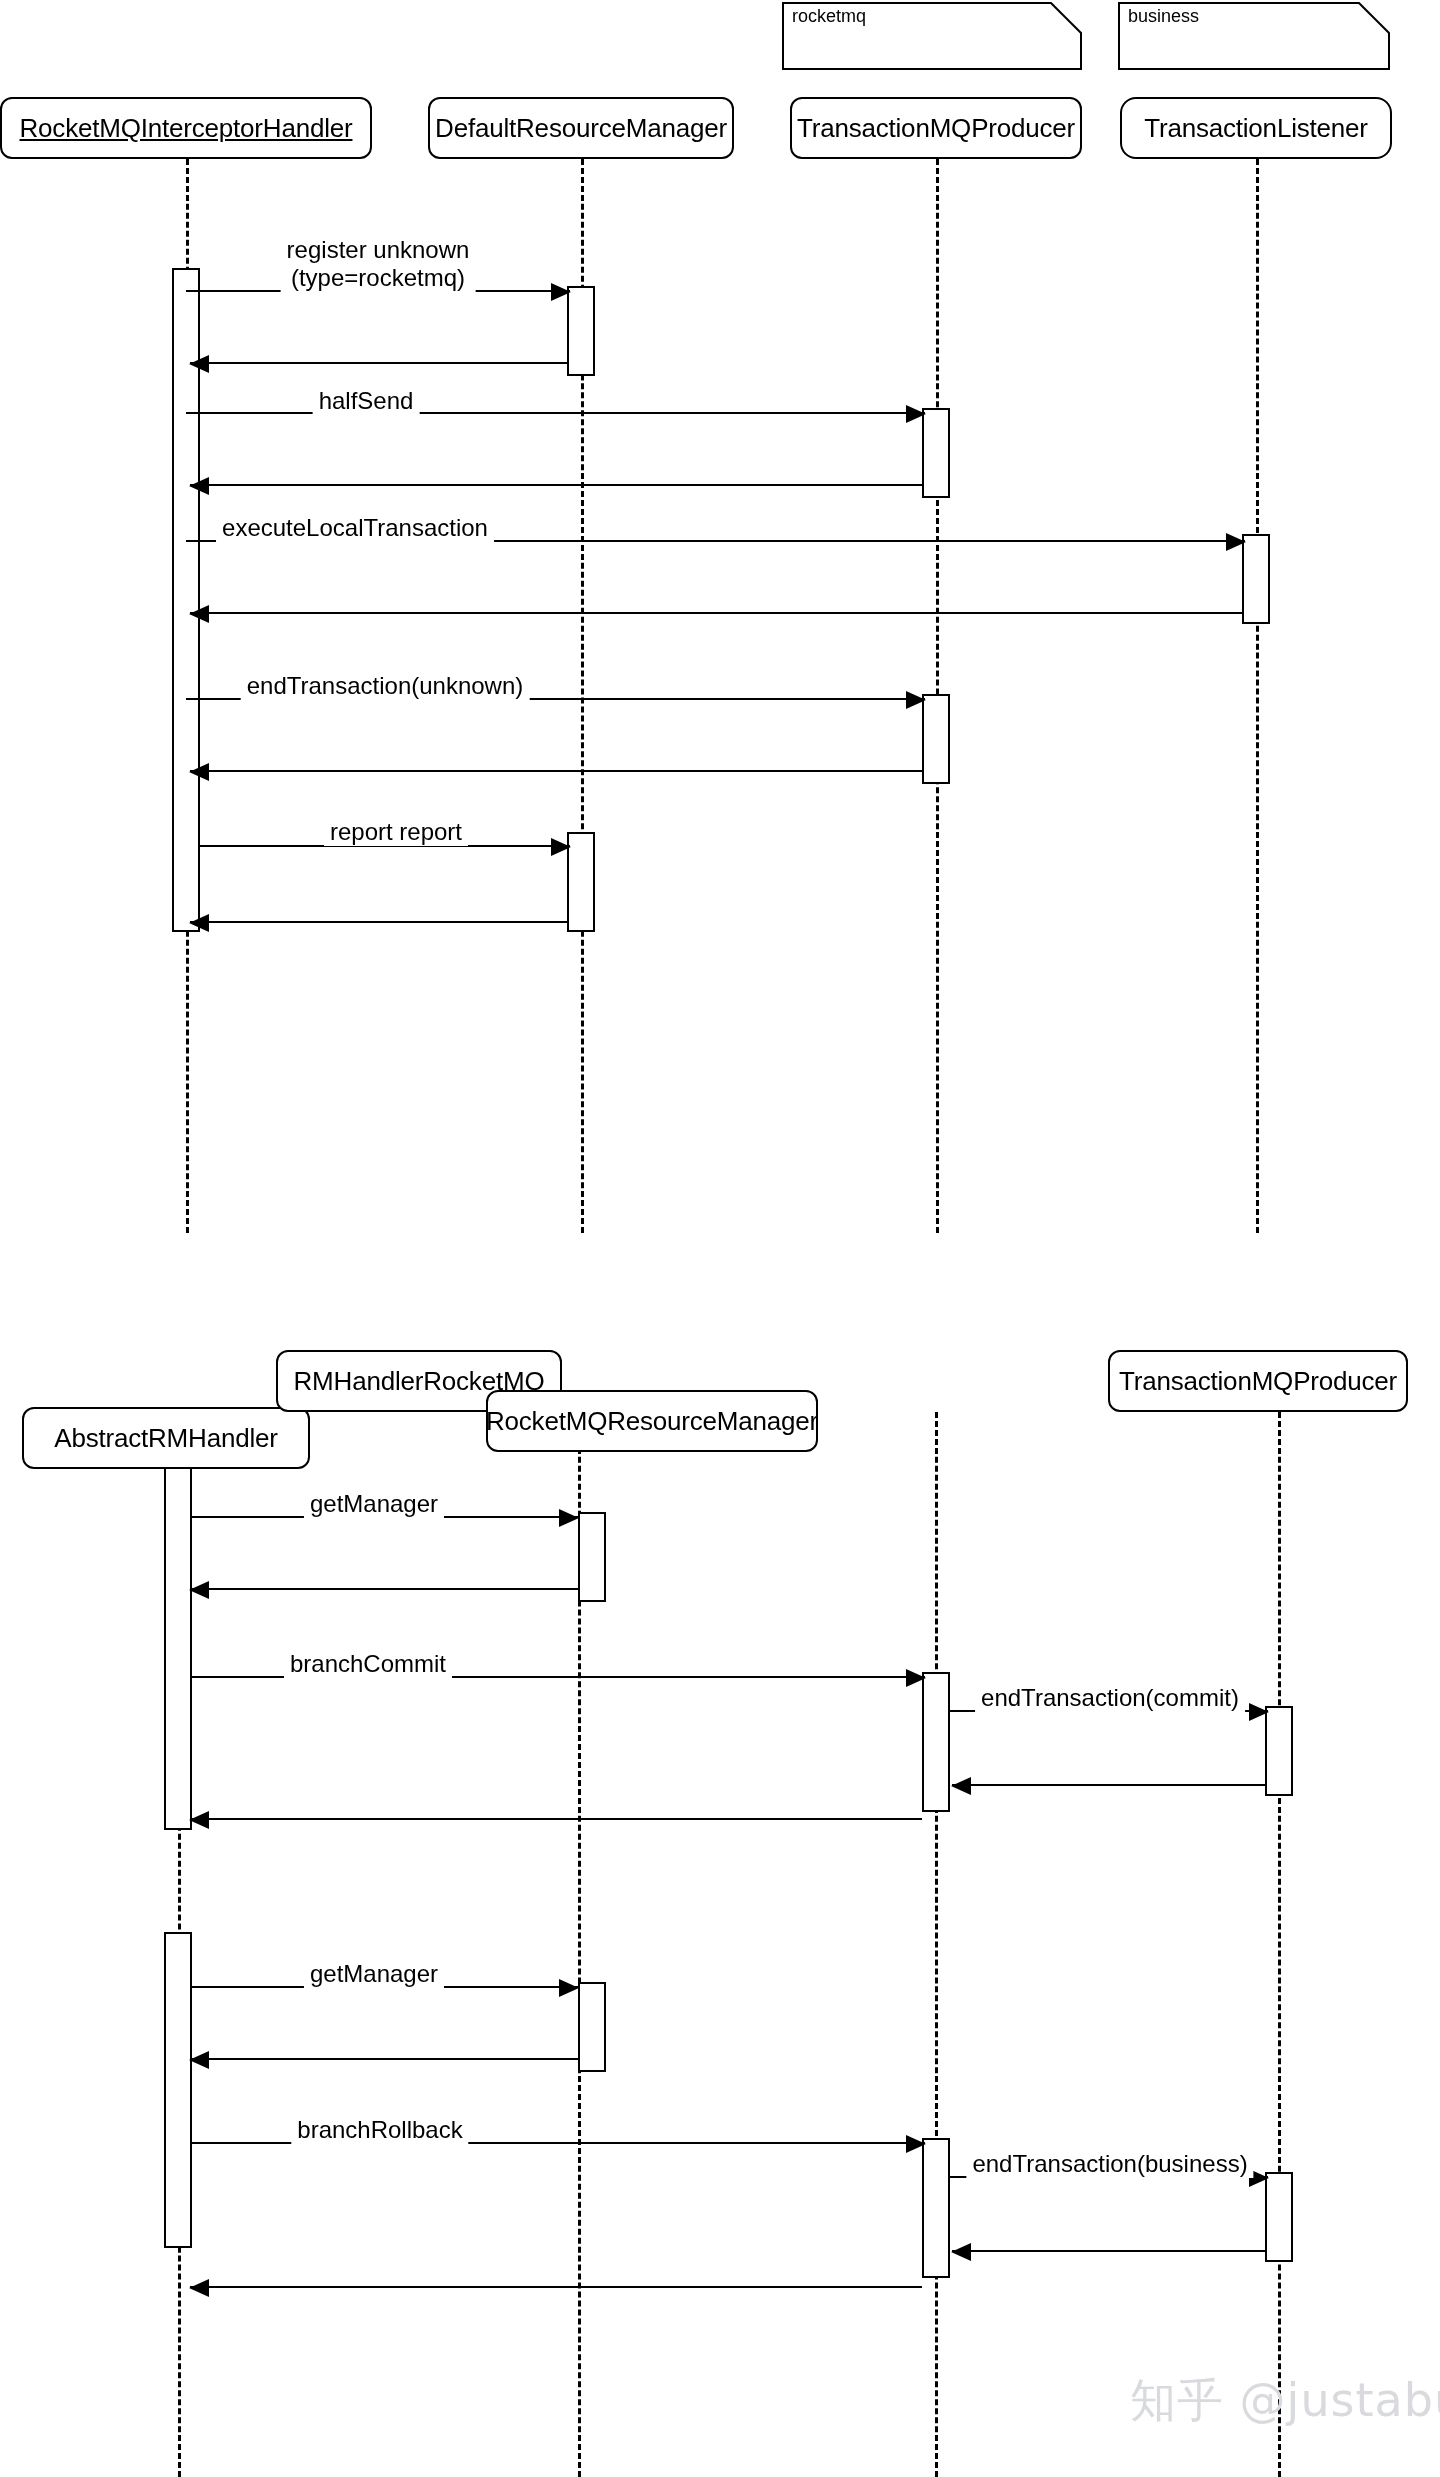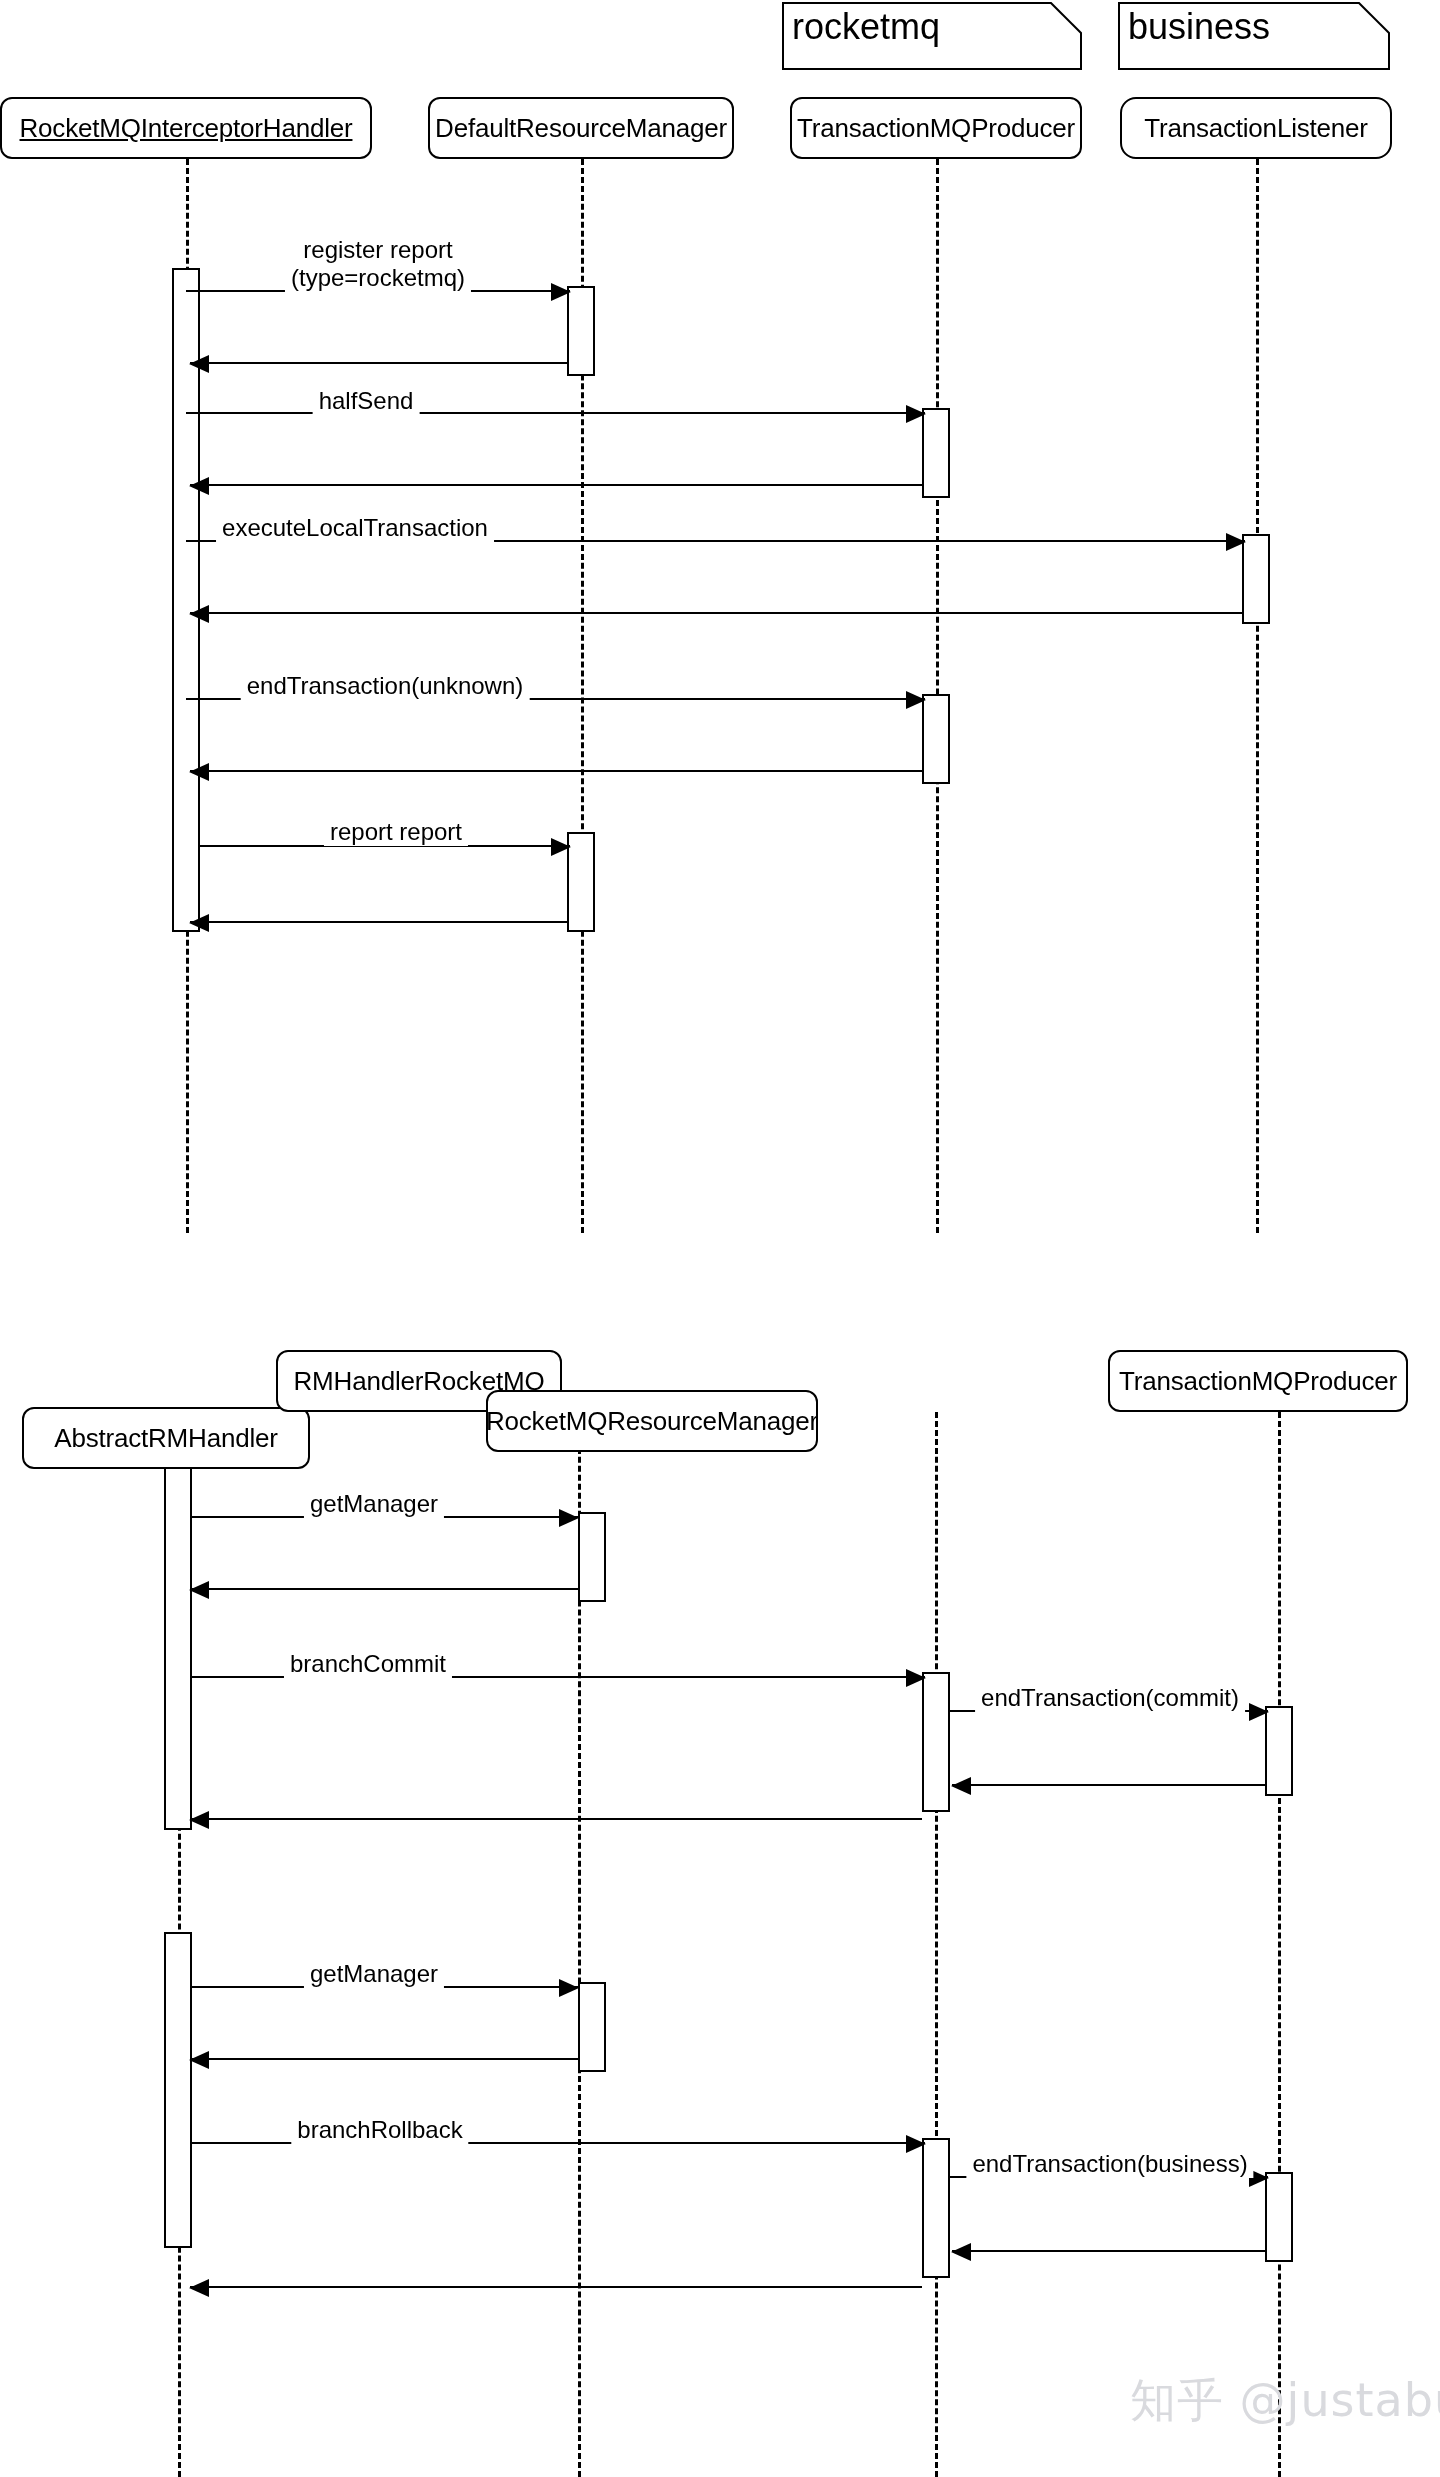--- a/index.html
+++ b/index.html
@@ -41,21 +41,21 @@
     position: absolute;
     box-sizing: border-box;
     border: 2px solid #000000;
     background: #ffffff;
     z-index: 6;
   }
   .note .note-label {
     position: absolute;
     left: 8px;
     top: 2px;
-    font-size: 36px;
+    font-size: 18px;
     line-height: 1.15;
     white-space: nowrap;
   }
 
   
   .lifeline {
     position: absolute;
     width: 0;
     border-left: 3px dashed #000000;
     z-index: 1;
@@ -155,21 +155,21 @@
     <div class="activation" style="left: 172px; top: 268px; width: 28px; height: 664px;"></div>
     <div class="activation" style="left: 567px; top: 286px; width: 28px; height: 90px;"></div>
     <div class="activation" style="left: 922px; top: 408px; width: 28px; height: 90px;"></div>
     <div class="activation" style="left: 1242px; top: 534px; width: 28px; height: 90px;"></div>
     <div class="activation" style="left: 922px; top: 694px; width: 28px; height: 90px;"></div>
     <div class="activation" style="left: 567px; top: 832px; width: 28px; height: 100px;"></div>
     <div class="msg" style="left: 186px; top: 290px; width: 384px;">
       <div class="arrowhead right"></div>
     </div>
     <div class="msg-label" style="left: 378px; top: 236px; transform: translateX(-50%);">
-      <div>register report</div>
+      <div>register unknown</div>
       <div>(type=rocketmq)</div>
     </div>
     <div class="msg" style="left: 190px; top: 362px; width: 377px;">
       <div class="arrowhead left"></div>
     </div>
     <div class="msg" style="left: 186px; top: 412px; width: 739px;">
       <div class="arrowhead right"></div>
     </div>
     <div class="msg-label" style="left: 366px; top: 387px; transform: translateX(-50%);">
       <div>halfSend</div>

